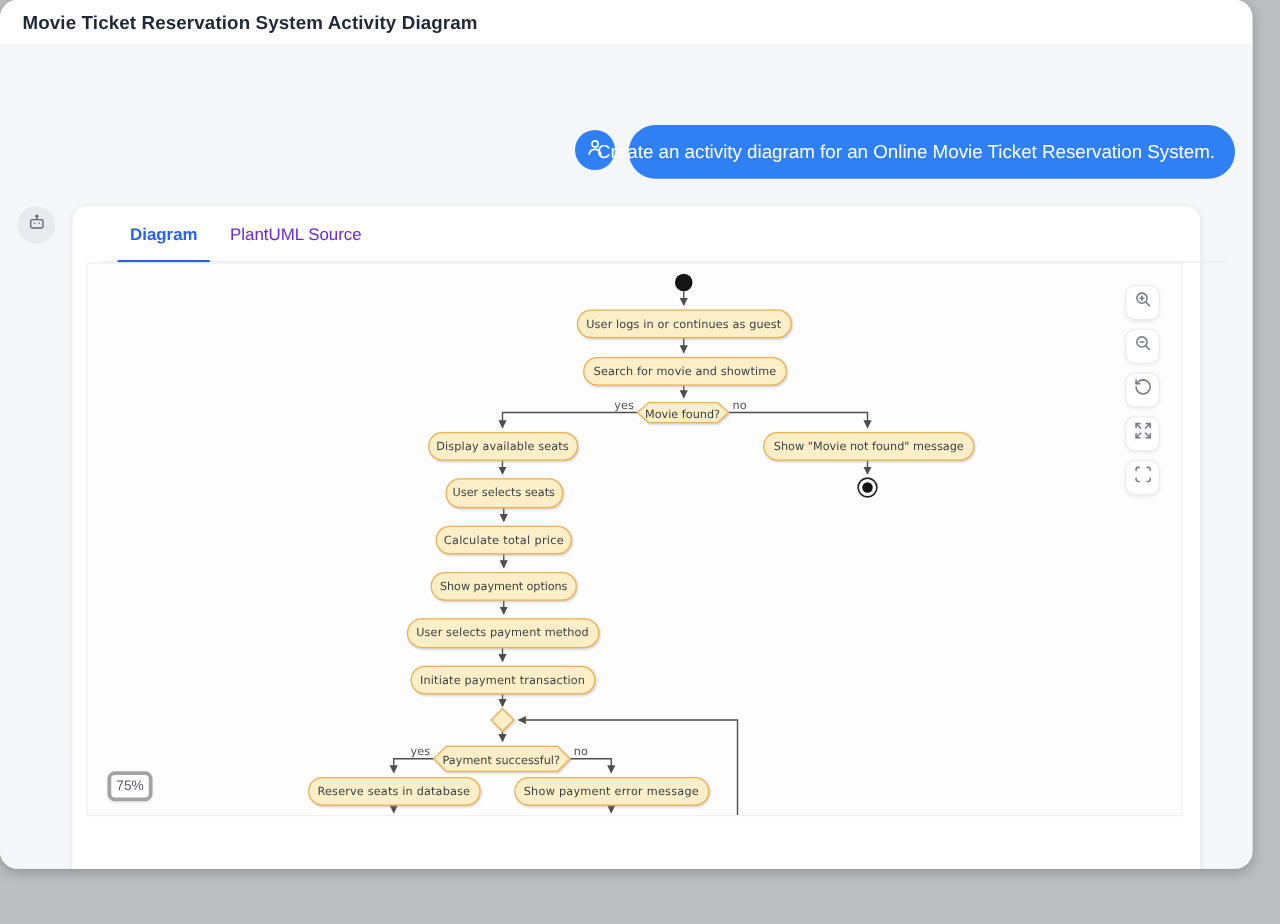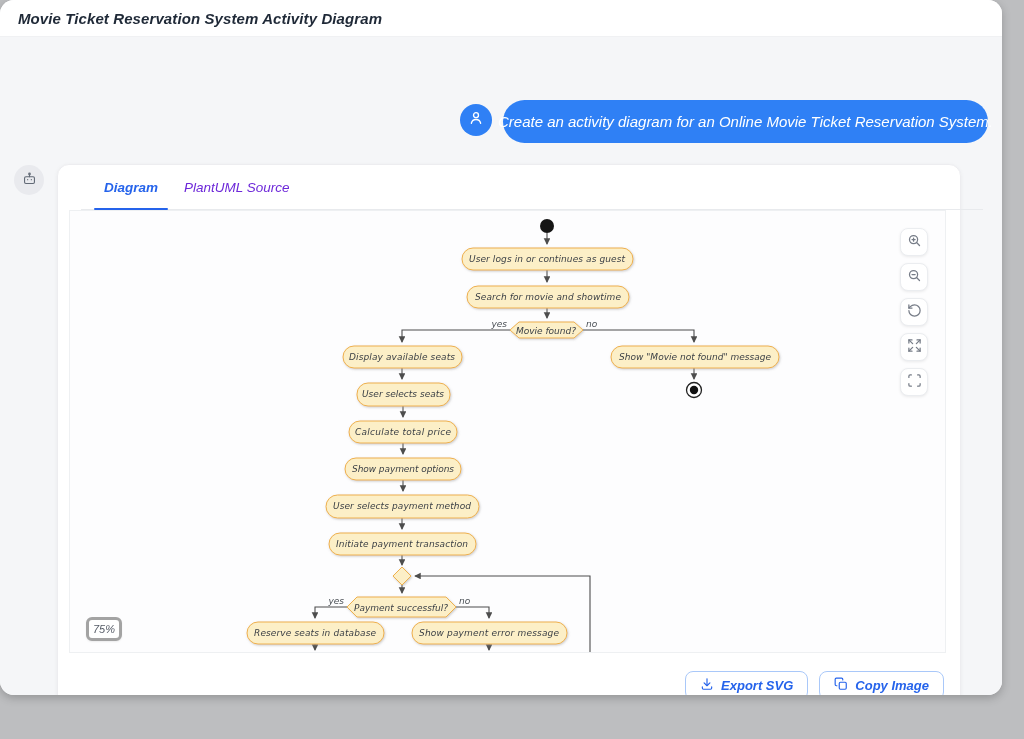--- a/index.html
+++ b/index.html
@@ -1,35 +1,35 @@
 <!DOCTYPE html>
 <html><head>
 <meta charset="utf-8">
 <style>
   * { margin:0; padding:0; box-sizing:border-box; }
   html,body { width:1024px; height:739px; }
   body { font-family:"Liberation Sans", sans-serif; background:#bdbec0; }
-  .stage { position:relative; width:1024px; height:739px; overflow:hidden; background:#bdbec0;font-style:italic; }
+  .stage { position:relative; width:1024px; height:739px; overflow:hidden; background:#bdbec0; }
 
   .window { position:absolute; left:0; top:0; width:1002px; height:695px;
     background:#fafbfc; border-radius:14px; overflow:hidden;
     box-shadow:0 3px 10px rgba(0,0,0,.22); }
 
   .titlebar { position:absolute; left:0; top:0; width:100%; height:37px; background:#ffffff;
     border-bottom:1px solid #f0f1f3; display:flex; align-items:center; padding-left:18px; }
   .titlebar h1 { font-size:15px; font-weight:700; color:#1f2937; letter-spacing:.1px; }
 
   .content { position:absolute; left:0; top:37px; width:100%; height:658px; background:#f5f6f8; }
 
   
   .user-avatar { position:absolute; left:460px; top:67px; width:32px; height:32px; border-radius:50%;
     background:#2f80f5; display:flex; align-items:center; justify-content:center; }
   .user-bubble { position:absolute; left:503px; top:63px; width:485px; height:43px;
     background:#2f80f5; border-radius:22px; color:#ffffff; font-size:15px;
-    display:flex; align-items:center; justify-content:center; padding:0 16px; white-space:nowrap; }
+    display:flex; align-items:center; justify-content:flex-end; padding:0 16px; white-space:nowrap; }
 
   
   .bot-avatar { position:absolute; left:14px; top:128px; width:30px; height:30px; border-radius:50%;
     background:#e9eaee; display:flex; align-items:center; justify-content:center; }
 
   
   .card { position:absolute; left:57px; top:127px; width:904px; height:545px; background:#ffffff;
     border:1px solid #ededf0; border-radius:12px; box-shadow:0 1px 4px rgba(0,0,0,.05); }
 
   .tabbar { position:absolute; left:0; top:0; width:100%; height:45px;
@@ -271,38 +271,17 @@
                 </svg>
               </span>
             </div>
           </div>
 
           <div class="zoom-badge">
             <span>75%</span>
           </div>
         </div>
 
-        <div class="card-actions">
-          <div class="action-btn">
-            <span>
-              <svg width="14" height="14" viewBox="0 0 24 24">
-                <path d="M12 3v11"></path>
-                <path d="m7 10 5 5 5-5"></path>
-                <path d="M4 17v2a2 2 0 0 0 2 2h12a2 2 0 0 0 2-2v-2"></path>
-              </svg>
-            </span>
-            <span>Export SVG</span>
-          </div>
-          <div class="action-btn">
-            <span>
-              <svg width="14" height="14" viewBox="0 0 24 24">
-                <rect x="9" y="9" width="12" height="12" rx="2"></rect>
-                <path d="M5 15H4a2 2 0 0 1-2-2V4a2 2 0 0 1 2-2h9a2 2 0 0 1 2 2v1"></path>
-              </svg>
-            </span>
-            <span>Copy Image</span>
-          </div>
-        </div>
 
       </div>
     </div>
   </div>
 </div>
 
 </body></html>

